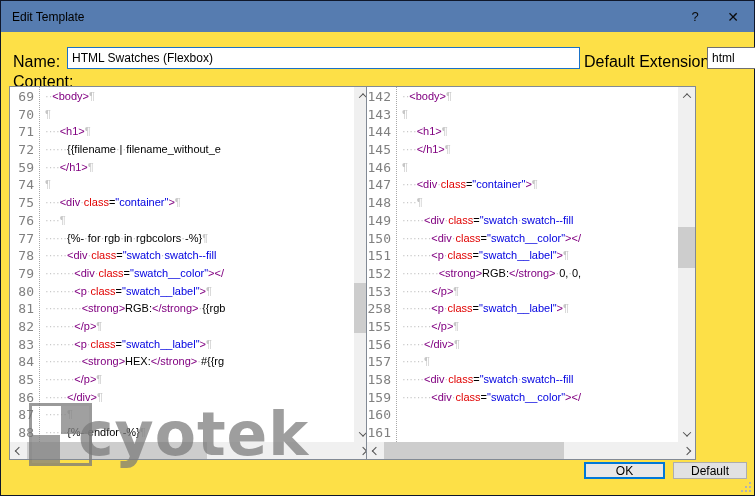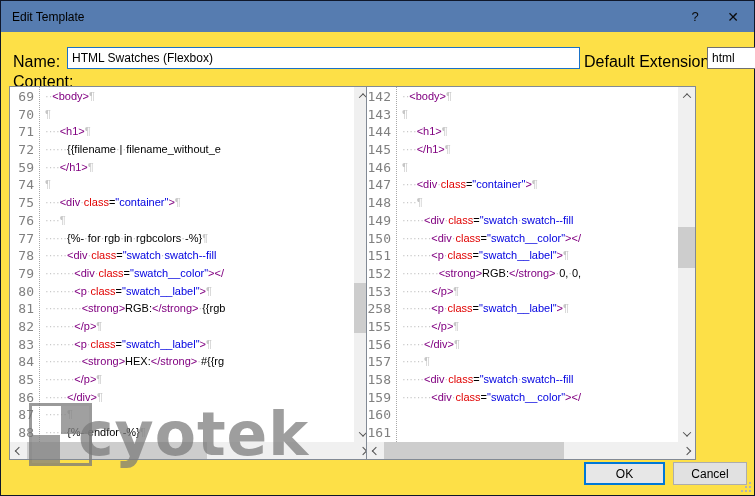--- a/index.html
+++ b/index.html
@@ -62,21 +62,21 @@
   .chev.right { transform:rotate(45deg); }
   .vthumb { position:absolute; left:0; width:17px; background:#cdcdcd; }
   .hthumb { position:absolute; top:0; height:17px; background:#cdcdcd; }
 
   
   .splitter { position:absolute; left:371px; top:85px; width:14px; height:374px; }
   .splitter .grip { position:absolute; left:4px; top:131px; height:95px; width:0;
                     border-left:2px dotted #8f8f8f; }
 
   
-  .btn { position:absolute; height:23px; font-size:12px; color:#000;
+  .btn { position:absolute; height:17px; font-size:12px; color:#000;
          display:flex; align-items:center; justify-content:center;
          font-family:"Liberation Sans", sans-serif; }
   #ok-button     { left:583px; top:461px; width:81px; background:#e7e7e7;
                    border:2px solid #0078d7; }
   #cancel-button { left:672px; top:461px; width:74px; background:#e1e1e1;
                    border:1px solid #adadad; }
 
   .resize-grip { position:absolute; right:2px; bottom:2px; width:12px; height:12px; }
   .resize-grip::after { content:""; position:absolute; right:1px; bottom:1px;
          width:2px; height:2px; background:#b3b3b3;
@@ -242,21 +242,21 @@
           <span class="chev left"></span>
         </div>
       <div class="hthumb" style="left:17px; width:180px;"></div>
       <div class="sb-btn sb-right">
           <span class="chev right"></span>
         </div>
     </div>
   </div>
 
   <div id="ok-button" class="btn">OK</div>
-  <div id="cancel-button" class="btn">Cancel</div>
+  <div id="cancel-button" class="btn">Default</div>
   <div class="resize-grip"></div>
 
   <div class="watermark">
     <div class="wm-logo">
       <div class="wm-cell wm-tr"></div>
       <div class="wm-cell wm-bl"></div>
     </div>
     <div class="wm-text">cyotek</div>
   </div>
 

